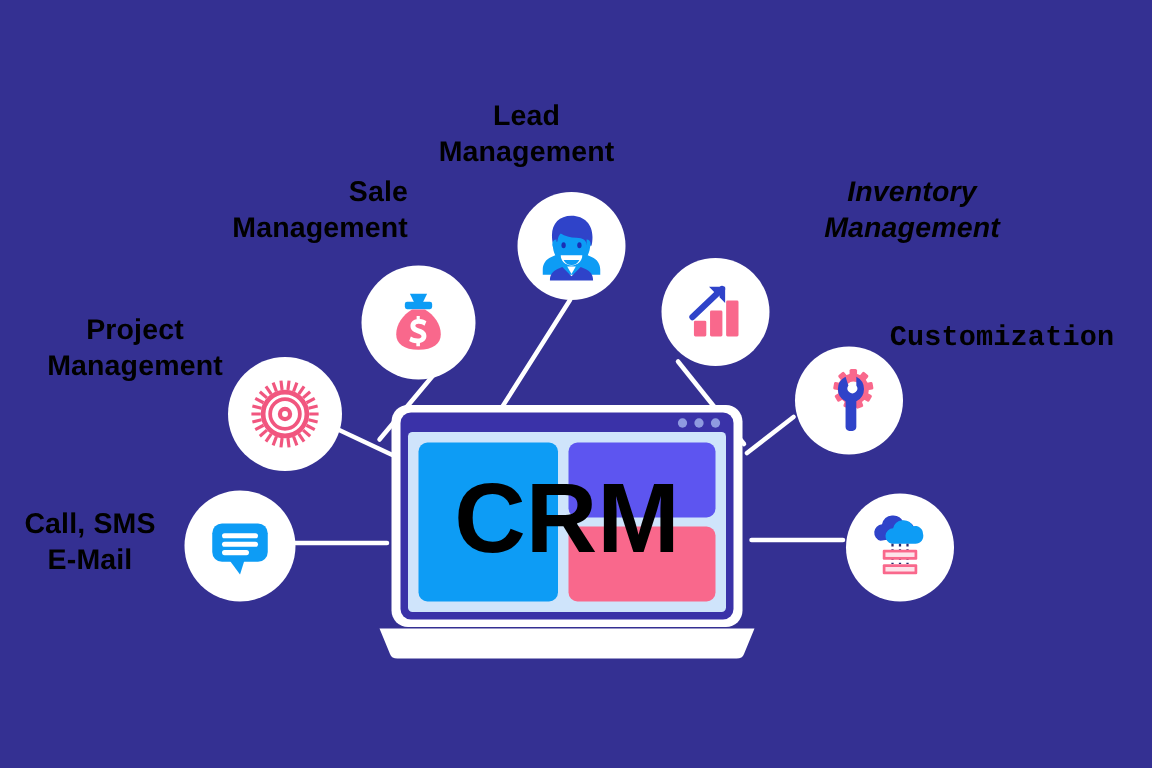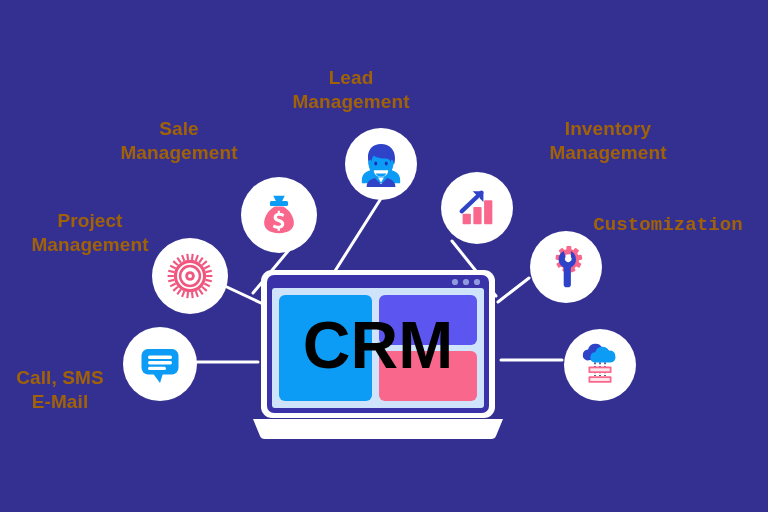--- a/index.html
+++ b/index.html
@@ -26,21 +26,21 @@
     position: absolute;
     left: 0;
     top: 0;
     width: 768px;
     height: 512px;
   }
 
   
   .label {
     position: absolute;
-    color: #a16207;
+    color: #000000;
     font-weight: bold;
     font-size: 19px;
     line-height: 1.28;
     letter-spacing: 0.1px;
     white-space: pre-line;
     text-align: center;
   }
   .label.lbl-left   { text-align: center; }
   .label.lbl-right  { text-align: center; }
 
@@ -112,21 +112,21 @@
 Management</div>
   </div>
 
   <div class="node" style="left:241px; top:177px; width:76px; height:76px;">
     <svg width="46" height="46" viewBox="0 0 48 48">
       <path d="M18 4h12l-3 6h-6z" fill="#0d9cf5"></path>
       <rect x="14.5" y="9.5" width="19" height="5.2" rx="1.6" fill="#0d9cf5"></rect>
       <path d="M19.5 15h9c6.5 3.8 11 10.5 11 17.2 0 6.6-5.2 10.8-15.5 10.8S8.5 38.8 8.5 32.2C8.5 25.5 13 18.8 19.5 15z" fill="#f9688c"></path>
       <path d="M24.9 19.5v2.1c2 .2 3.5.8 4.6 1.6l-1.3 3c-1-.7-2.4-1.3-4.1-1.3-1.5 0-2.3.6-2.3 1.4 0 .9.9 1.3 3.1 2.1 3.1 1.1 4.6 2.6 4.6 5 0 2.4-1.6 4.3-4.5 4.8v2.3h-2.5v-2.1c-2-.1-3.9-.7-5-1.5l1.2-3.1c1.2.7 2.9 1.4 4.7 1.4 1.6 0 2.7-.6 2.7-1.6s-.9-1.5-3-2.2c-3-1-4.7-2.4-4.7-5 0-2.3 1.6-4.1 4.3-4.6v-2.3z" fill="#ffffff"></path>
     </svg>
-    <div class="label" style="left:-155px; top:-60px; width:186px;">Sale
+    <div class="label" style="left:-155px; top:-60px; width:186px;text-align:right;">Sale
 Management</div>
   </div>
 
   <div class="node" style="left:152px; top:238px; width:76px; height:76px;justify-content:center;">
     <svg width="50" height="50" viewBox="0 0 48 48">
       <g id="pm-teeth" stroke="#f1567f" stroke-width="2" stroke-linecap="butt">
           <line x1="39.5" y1="24" x2="45.5" y2="24"></line>
           <line x1="39.049598170103806" y1="27.709392796457145" x2="44.87524907466012" y2="29.14528678218249"></line>
           <line x1="37.72456839762475" y1="31.203209166678413" x2="43.03730455154401" y2="33.991548198941025"></line>
           <line x1="35.60191659665207" y1="34.278401202732326" x2="40.09298108567867" y2="38.257137152177094"></line>
@@ -163,33 +163,33 @@
   </div>
 
   <div class="node" style="left:123px; top:327px; width:74px; height:74px;">
     <svg width="48" height="48" viewBox="0 0 48 48">
       <rect x="5.5" y="9" width="37" height="25.5" rx="6.5" fill="#0d9cf5"></rect>
       <path d="M17 33.5h10l-3 9.5z" fill="#0d9cf5"></path>
       <rect x="12" y="15.5" width="24" height="3.4" rx="1.7" fill="#ffffff"></rect>
       <rect x="12" y="21.1" width="24" height="3.4" rx="1.7" fill="#ffffff"></rect>
       <rect x="12" y="26.7" width="18" height="3.4" rx="1.7" fill="#ffffff"></rect>
     </svg>
-    <div class="label lbl-left" style="left:-122px; top:11px; width:118px;margin-top:28px;">Call, SMS
+    <div class="label lbl-left" style="left:-122px; top:11px; width:118px;">Call, SMS
 E-Mail</div>
   </div>
 
   <div class="node" style="left:441px; top:172px; width:72px; height:72px;">
     <svg width="46" height="46" viewBox="0 0 48 48">
       <rect x="9" y="30" width="8.6" height="11" rx="1" fill="#f9688c"></rect>
       <rect x="20.2" y="23" width="8.6" height="18" rx="1" fill="#f9688c"></rect>
       <rect x="31.4" y="16" width="8.6" height="25" rx="1" fill="#f9688c"></rect>
       <path d="M8 27.5L28.5 8" stroke="#2f43c9" stroke-width="4.4" stroke-linecap="round"></path>
       <path d="M19.5 6.5h11.2v11.2l-3.9-3.9v-3.4h-3.4z" fill="#2f43c9"></path>
     </svg>
-    <div class="label lbl-right" style="left:74px; top:-55px; width:186px;">Inventory
+    <div class="label lbl-right" style="left:74px; top:-55px; width:186px;font-style:italic;">Inventory
 Management</div>
   </div>
 
   <div class="node" style="left:530px; top:231px; width:72px; height:72px;font-family:Liberation Mono, monospace;">
     <svg width="46" height="46" viewBox="0 0 48 48">
       <g fill="#f9688c">
         <circle cx="27" cy="16" r="10.8"></circle>
         <g id="cz-teeth">
             <rect x="-2.6" y="-13.9" width="5.2" height="5.4" rx="1.1" transform="translate(27,16) rotate(0)"></rect>
             <rect x="-2.6" y="-13.9" width="5.2" height="5.4" rx="1.1" transform="translate(27,16) rotate(40)"></rect>

